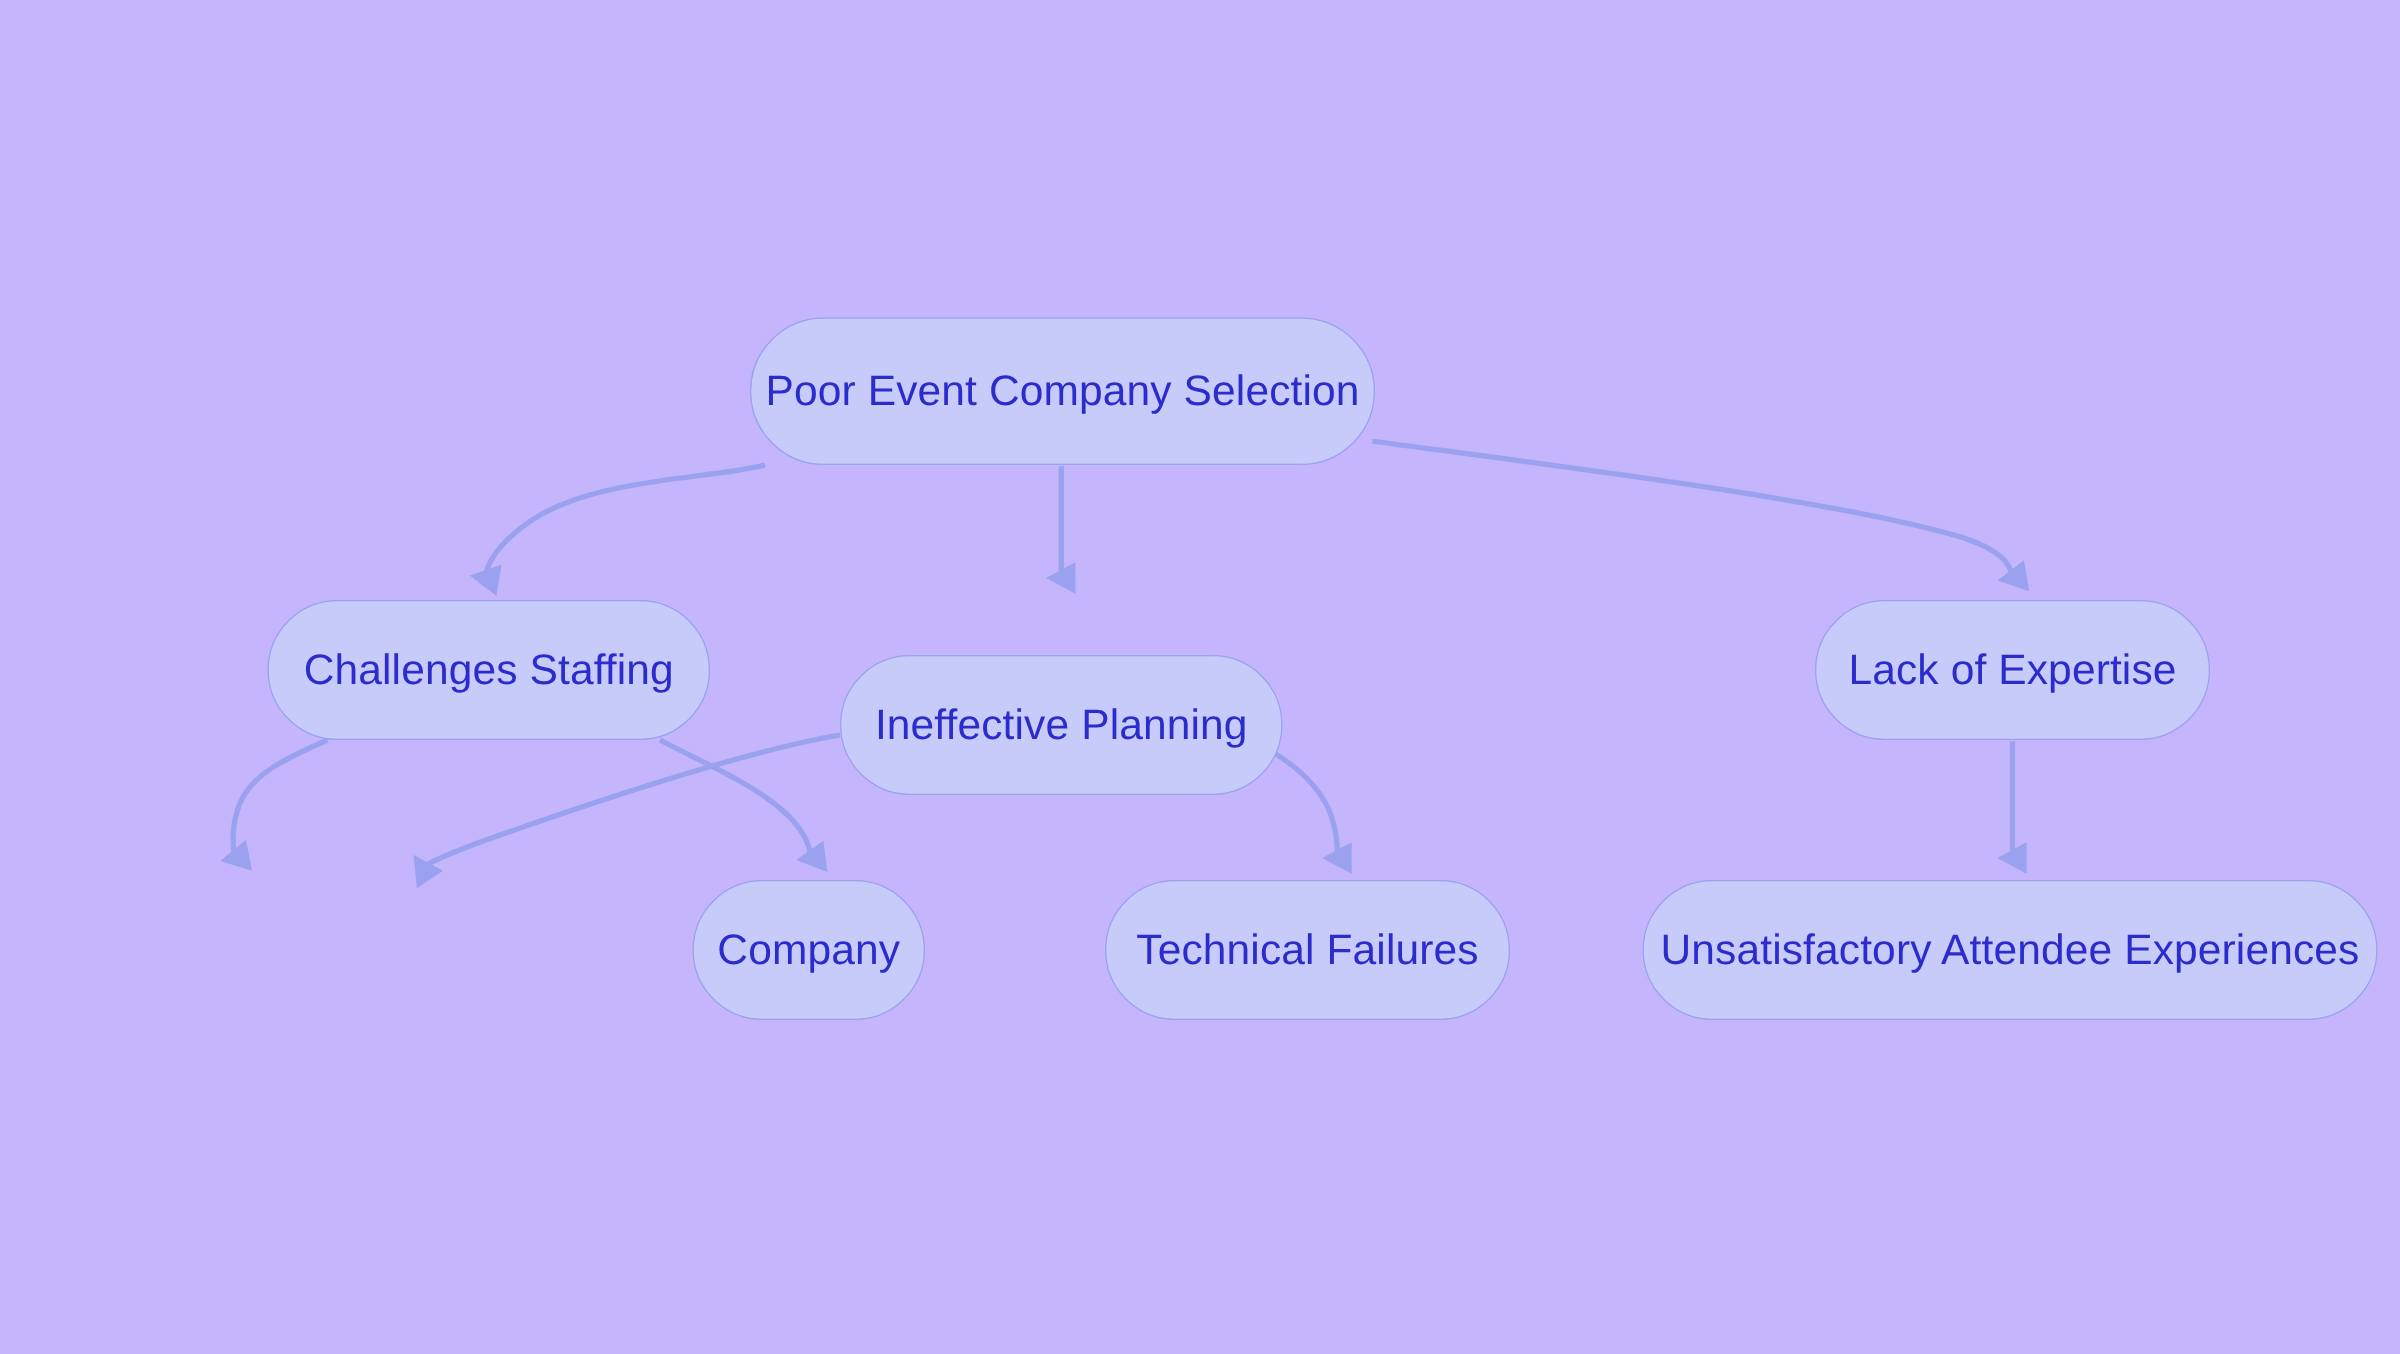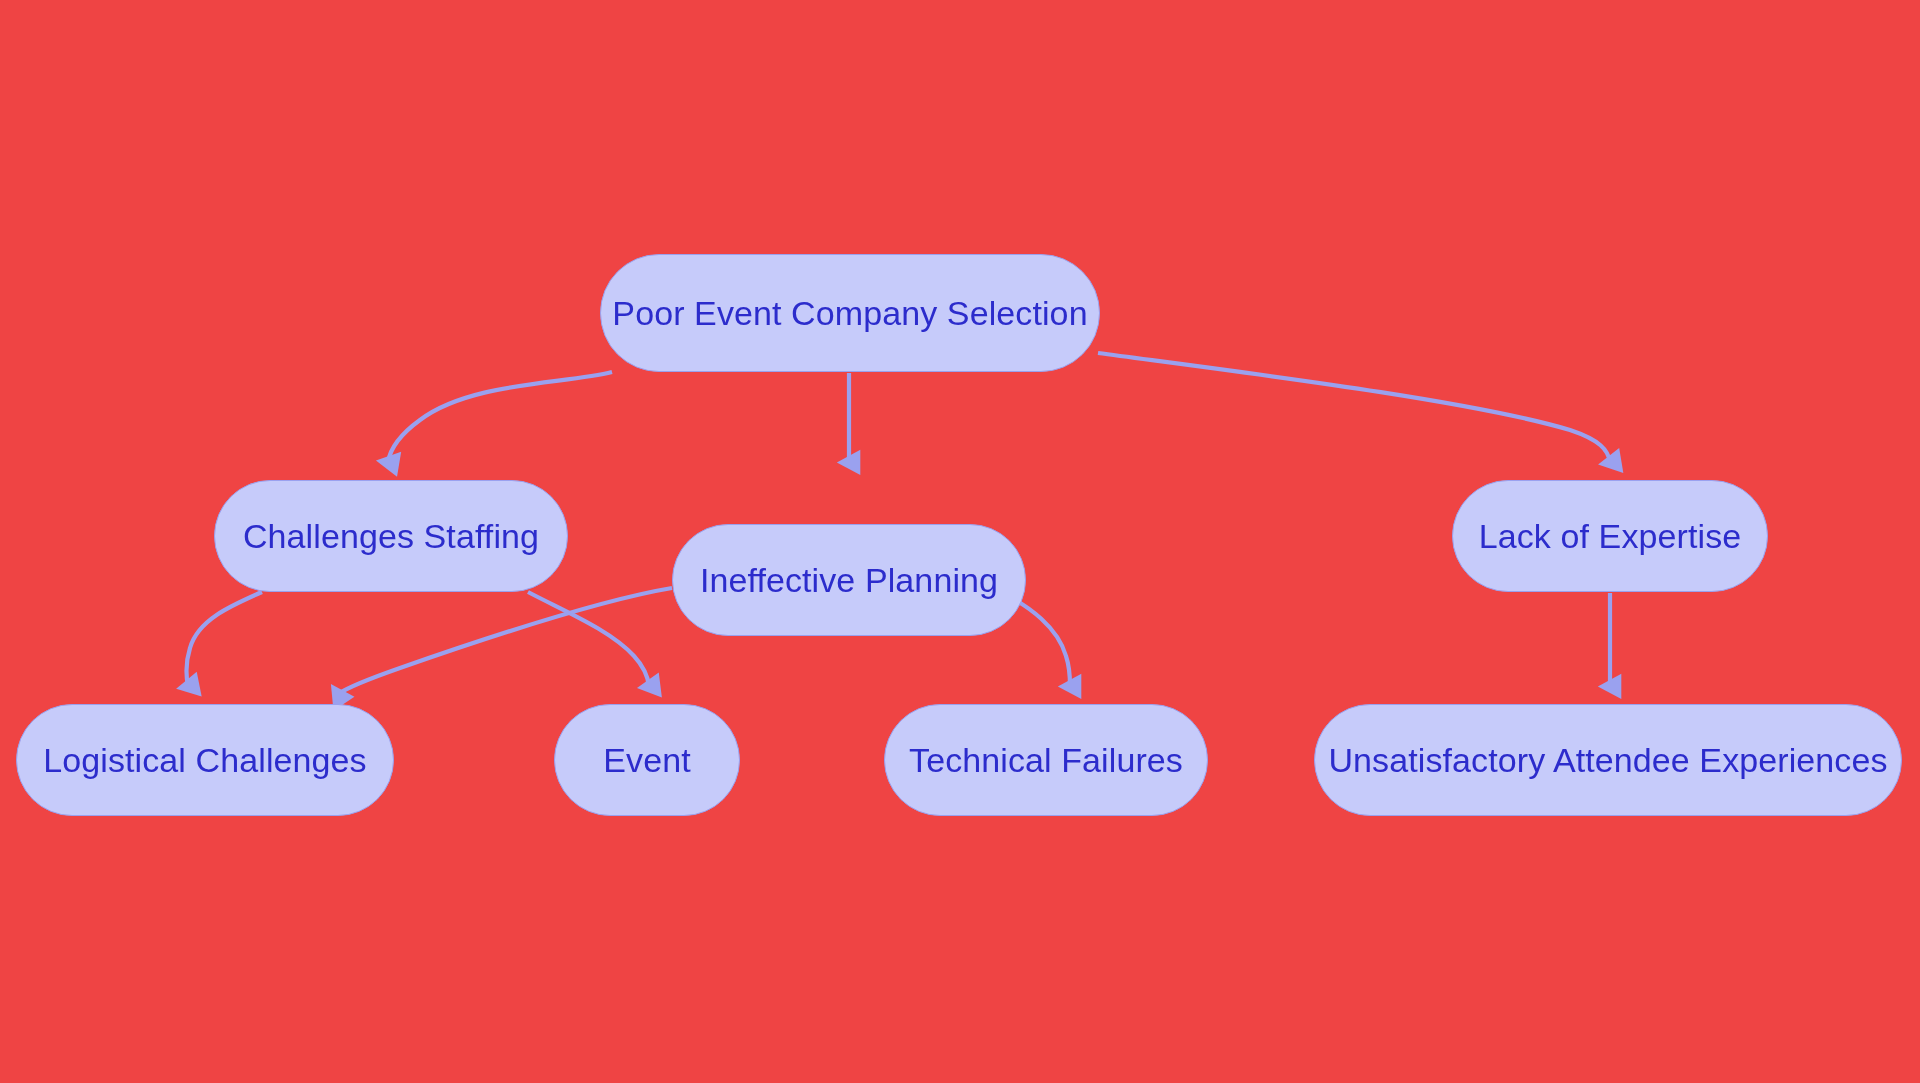--- a/index.html
+++ b/index.html
@@ -8,21 +8,21 @@
     padding: 0;
     background: #ffffff;
   }
   body {
     font-family: "Liberation Sans", sans-serif;
   }
   #canvas {
     position: relative;
     width: 1920px;
     height: 1083px;
-    background: #ef4444;
+    background: #c4b5fd;
     overflow: hidden;
   }
   #edge-layer {
     position: absolute;
     left: 0;
     top: 0;
     width: 1920px;
     height: 1083px;
     pointer-events: none;
   }
@@ -96,26 +96,23 @@
   </div>
 
   <div class="node n-l2b">
     <span class="label">Ineffective Planning</span>
   </div>
 
   <div class="node n-l2c">
     <span class="label">Lack of Expertise</span>
   </div>
 
-  <div class="node n-l3a">
-    <span class="label">Logistical Challenges</span>
-  </div>
 
   <div class="node n-l3b">
-    <span class="label">Event</span>
+    <span class="label">Company</span>
   </div>
 
   <div class="node n-l3d">
     <span class="label">Unsatisfactory Attendee Experiences</span>
   </div>
 
   <div class="node n-l3c">
     <span class="label">Technical Failures</span>
   </div>
 

